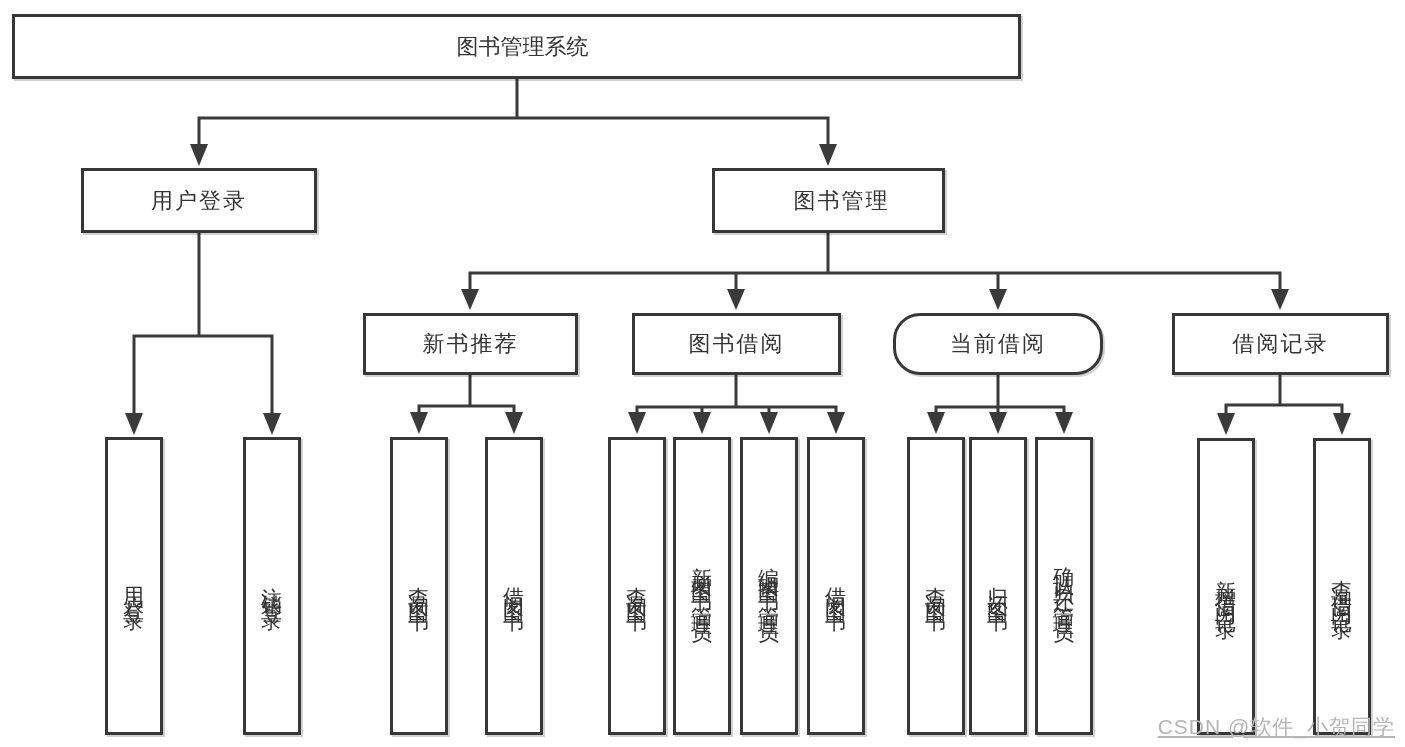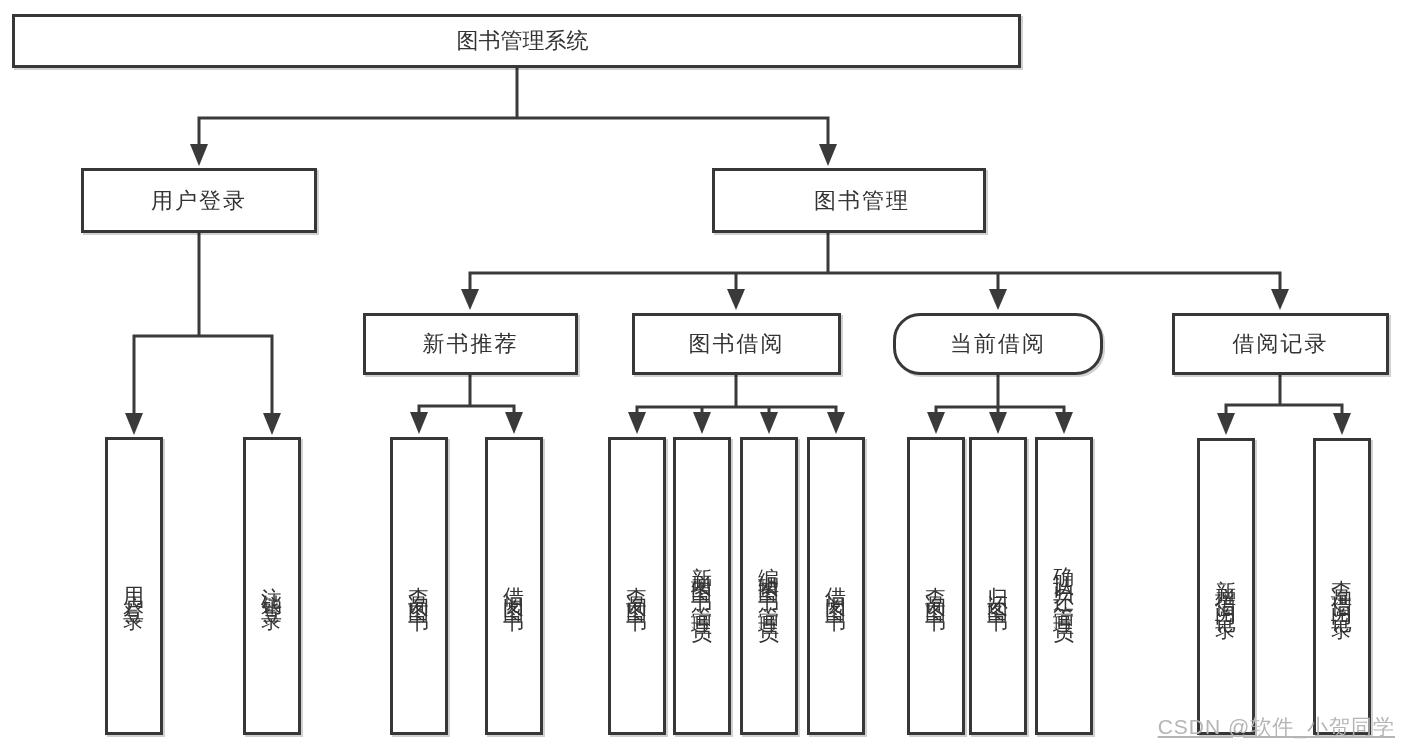--- a/index.html
+++ b/index.html
@@ -88,24 +88,24 @@
       <polygon points="769,434 760,412 778,412"></polygon>
       <polygon points="836,434 827,412 845,412"></polygon>
       <polygon points="936,434 927,412 945,412"></polygon>
       <polygon points="998,434 989,412 1007,412"></polygon>
       <polygon points="1064,434 1055,412 1073,412"></polygon>
       <polygon points="1226,435 1217,413 1235,413"></polygon>
       <polygon points="1342,435 1333,413 1351,413"></polygon>
     </g>
   </svg>
 
-  <div class="node root" style="left:12px; top:14px; width:1009px; height:54px;padding-left:12px;">图书管理系统</div>
+  <div class="node root" style="left:12px; top:14px; width:1009px; height:65px;padding-left:12px;">图书管理系统</div>
 
   <div class="node hnode" style="left:81px; top:168px; width:236px; height:65px;">用户登录</div>
-  <div class="node hnode" style="left:712px; top:168px; width:274px; height:65px;padding-left:26px;">图书管理</div>
+  <div class="node hnode" style="left:712px; top:168px; width:233px; height:65px;padding-left:26px;">图书管理</div>
 
   <div class="node hnode" style="left:363px; top:313px; width:215px; height:62px;">新书推荐</div>
   <div class="node hnode" style="left:632px; top:313px; width:209px; height:62px;">图书借阅</div>
   <div class="node hnode" style="left:893px; top:313px; width:210px; height:62px;border-radius:27px;">当前借阅</div>
   <div class="node hnode" style="left:1172px; top:313px; width:217px; height:62px;">借阅记录</div>
 
   <div class="node leaf" style="left:105px; top:437px; width:58px; height:298px;">
     <span>用户登录</span>
   </div>
   <div class="node leaf" style="left:243px; top:437px; width:58px; height:298px;">

